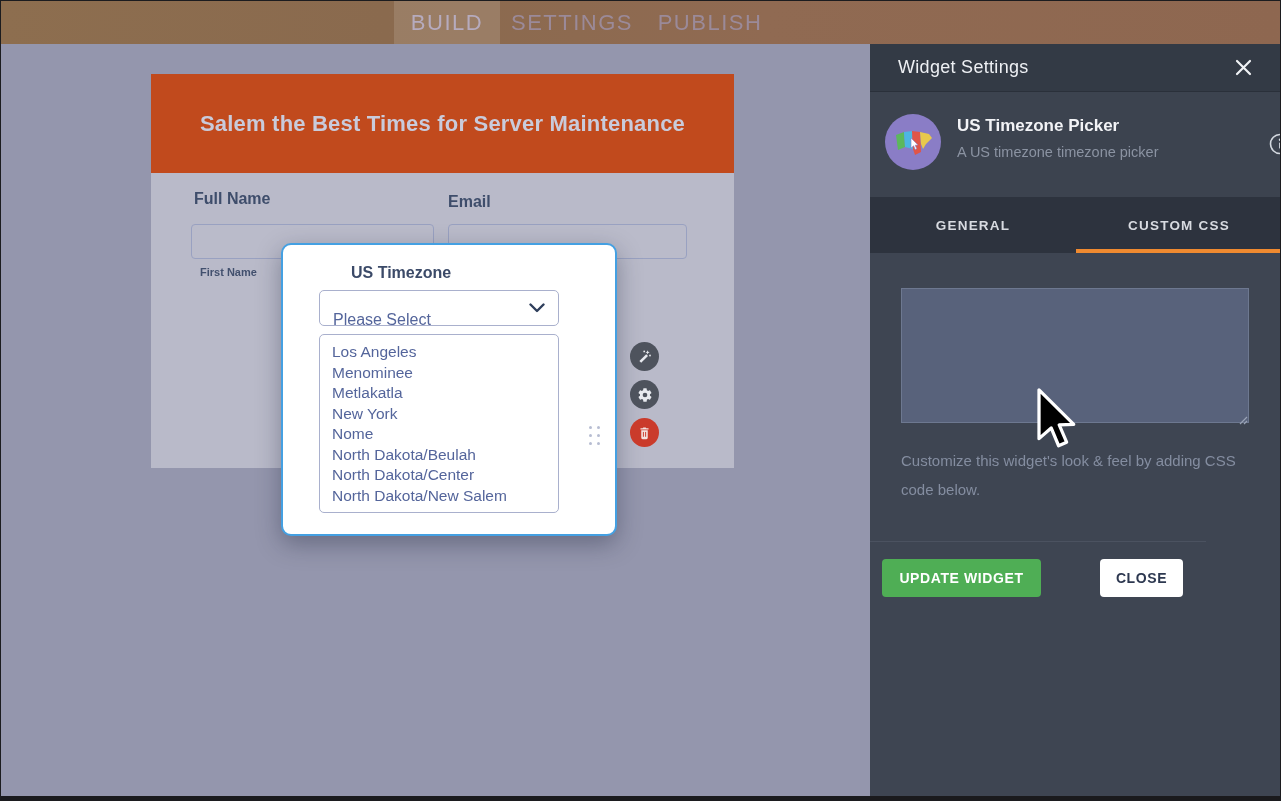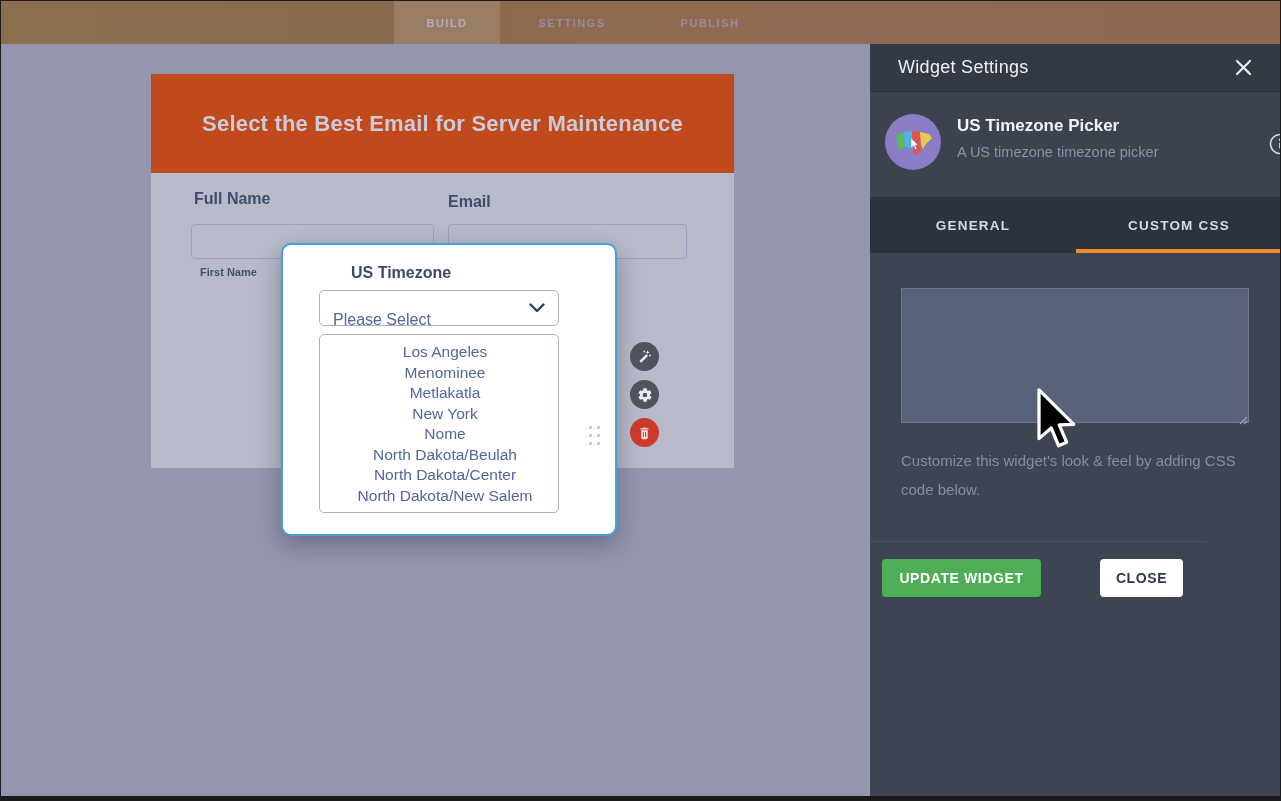--- a/index.html
+++ b/index.html
@@ -4,21 +4,21 @@
 <style>
   * { margin:0; padding:0; box-sizing:border-box; }
   html,body { width:1281px; height:801px; }
   body { font-family:"Liberation Sans", sans-serif; overflow:hidden; background:#9193aa; }
   .app { position:relative; width:1281px; height:801px; border:1px solid #1c1c1f; overflow:hidden; background:#9193aa; }
 
   
   .topbar { position:absolute; left:0; top:0; width:100%; height:43px;
             background:linear-gradient(90deg,#8d6e4f 0%,#8a6a4e 30%,#906a52 60%,#8e6750 100%); }
   .top-tab { position:absolute; top:0; height:44px; display:flex; align-items:center; justify-content:center;
-             font-size:11px; font-weight:700; letter-spacing:1.5px; color:#9b8a99; cursor:pointer; }
+             font-size:22px; font-weight:400; letter-spacing:1.5px; color:#9b8a99; cursor:pointer; }
   .top-tab.active { background:rgba(255,255,255,0.13); color:#b6abbe; }
   .tab-build { left:393px; width:106px; }
   .tab-settings { left:506px; width:130px; }
   .tab-publish { left:650px; width:118px; }
 
   
   .canvas { position:absolute; left:0; top:43px; width:869px; height:752px; background:#9496ad; }
   .form-card { position:absolute; left:150px; top:30px; width:583px; height:394px; }
   .form-header { position:absolute; left:0; top:0; width:583px; height:99px; background:#c14a1d;
                  display:flex; align-items:center; justify-content:center; }
@@ -29,21 +29,21 @@
   .sub-label { position:absolute; font-size:11px; font-weight:700; color:#42506e; }
 
   
   .widget-popup { position:absolute; left:280px; top:199px; width:336px; height:293px; background:#ffffff;
                   border:2px solid #44a0e2; border-radius:10px; box-shadow:0 8px 24px rgba(20,25,50,0.35); }
   .popup-label { position:absolute; left:36px; top:19px; font-size:16px; font-weight:700; color:#3b4a68;margin-left:32px; }
   .popup-select { position:absolute; left:36px; top:45px; width:240px; height:36px; border:1px solid #a9b0cd;
                   border-radius:5px; display:flex; align-items:center; padding:0 13px; cursor:pointer; }
   .popup-select-value { flex:1; font-size:16px; color:#54659b;margin-top:23px; }
   .popup-listbox { position:absolute; left:36px; top:89px; width:240px; height:179px; border:1px solid #a9b0cd;
-                   border-radius:5px; padding:7px 0 0 12px; overflow:hidden;text-align:center; }
+                   border-radius:5px; padding:7px 0 0 12px; overflow:hidden; }
   .popup-option { font-size:15.5px; line-height:20.5px; color:#54659b; white-space:nowrap; cursor:pointer; }
 
   
   .drag-handle { position:absolute; left:588px; top:382px; width:12px; height:20px;
                  display:grid; grid-template-columns:3px 3px; grid-template-rows:3px 3px 3px; gap:5px 5px; cursor:grab; }
   .drag-handle i { width:3px; height:3px; border-radius:50%; background:#b7bdd2; }
   .action-btn { position:absolute; left:629px; width:29px; height:29px; border-radius:50%;
                 display:flex; align-items:center; justify-content:center; cursor:pointer; }
   .action-dark { background:#4e535d; }
   .action-red { background:#ca3b2b; }
@@ -93,21 +93,21 @@
 
   <div class="topbar">
     <div class="top-tab tab-build active">BUILD</div>
     <div class="top-tab tab-settings">SETTINGS</div>
     <div class="top-tab tab-publish">PUBLISH</div>
   </div>
 
   <div class="canvas">
     <div class="form-card">
       <div class="form-header">
-        <div class="form-title">Select the Best Email for Server Maintenance</div>
+        <div class="form-title">Salem the Best Times for Server Maintenance</div>
       </div>
       <div class="form-body">
         <div class="field-label" style="left:43px; top:17px;">Full Name</div>
         <div class="field-input" style="left:40px; top:51px; width:243px;"></div>
         <div class="sub-label" style="left:26px; top:93px;margin-left:23px;">First Name</div>
         <div class="field-label" style="left:297px; top:20px;">Email</div>
         <div class="field-input" style="left:297px; top:51px; width:239px;"></div>
       </div>
     </div>
 

